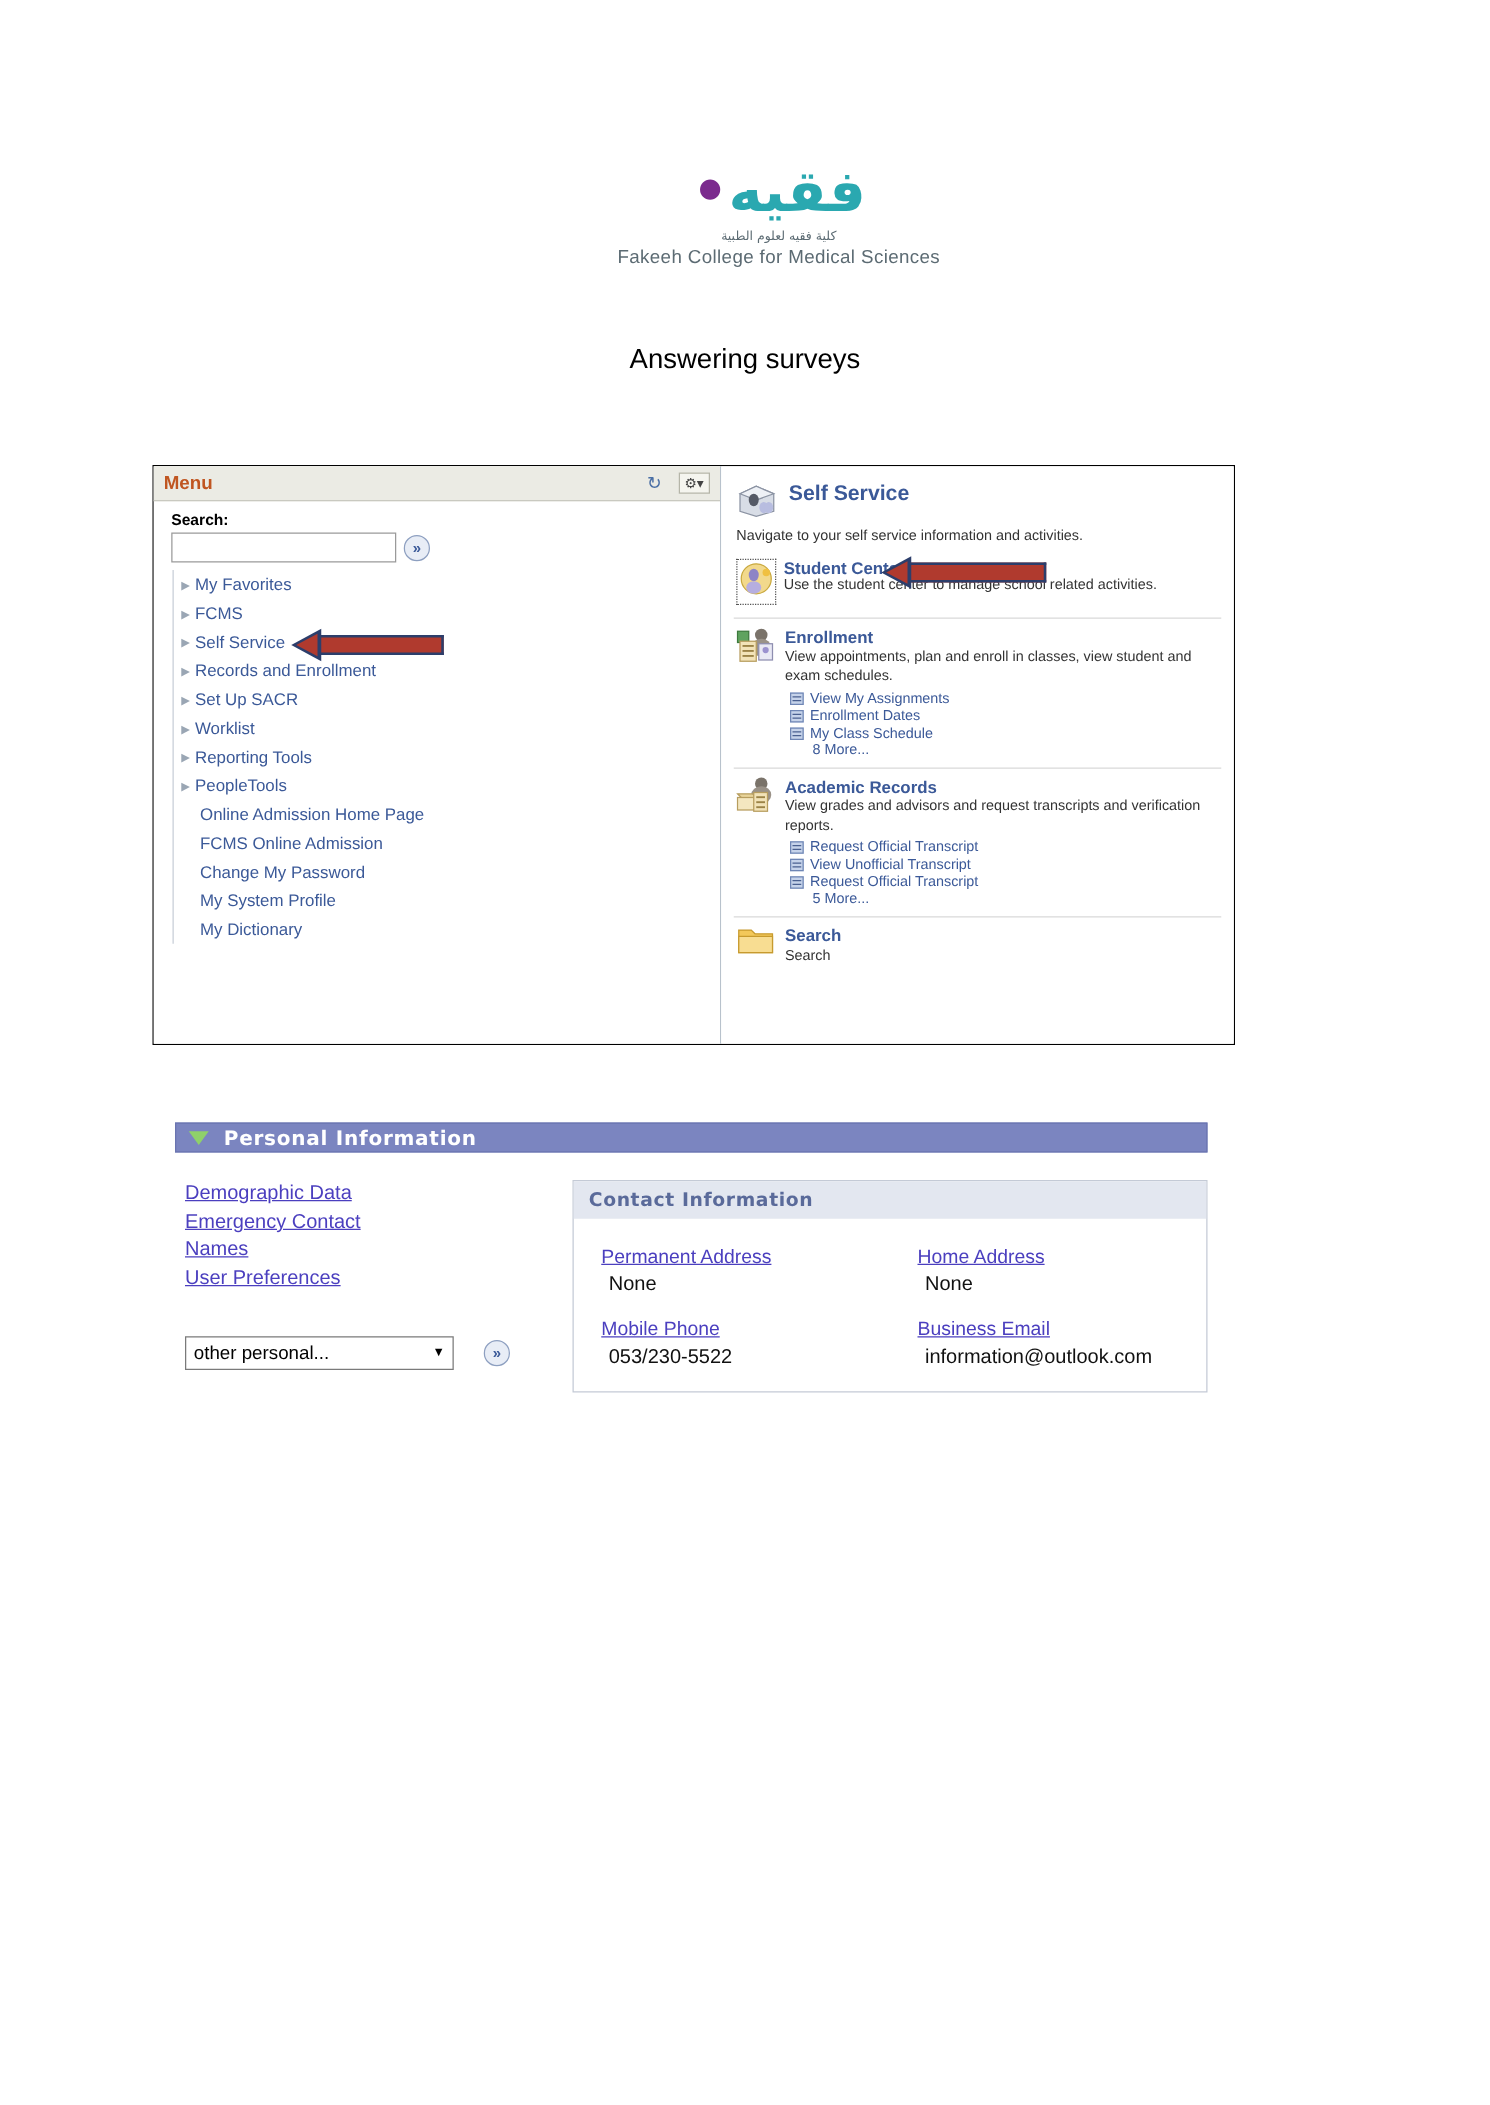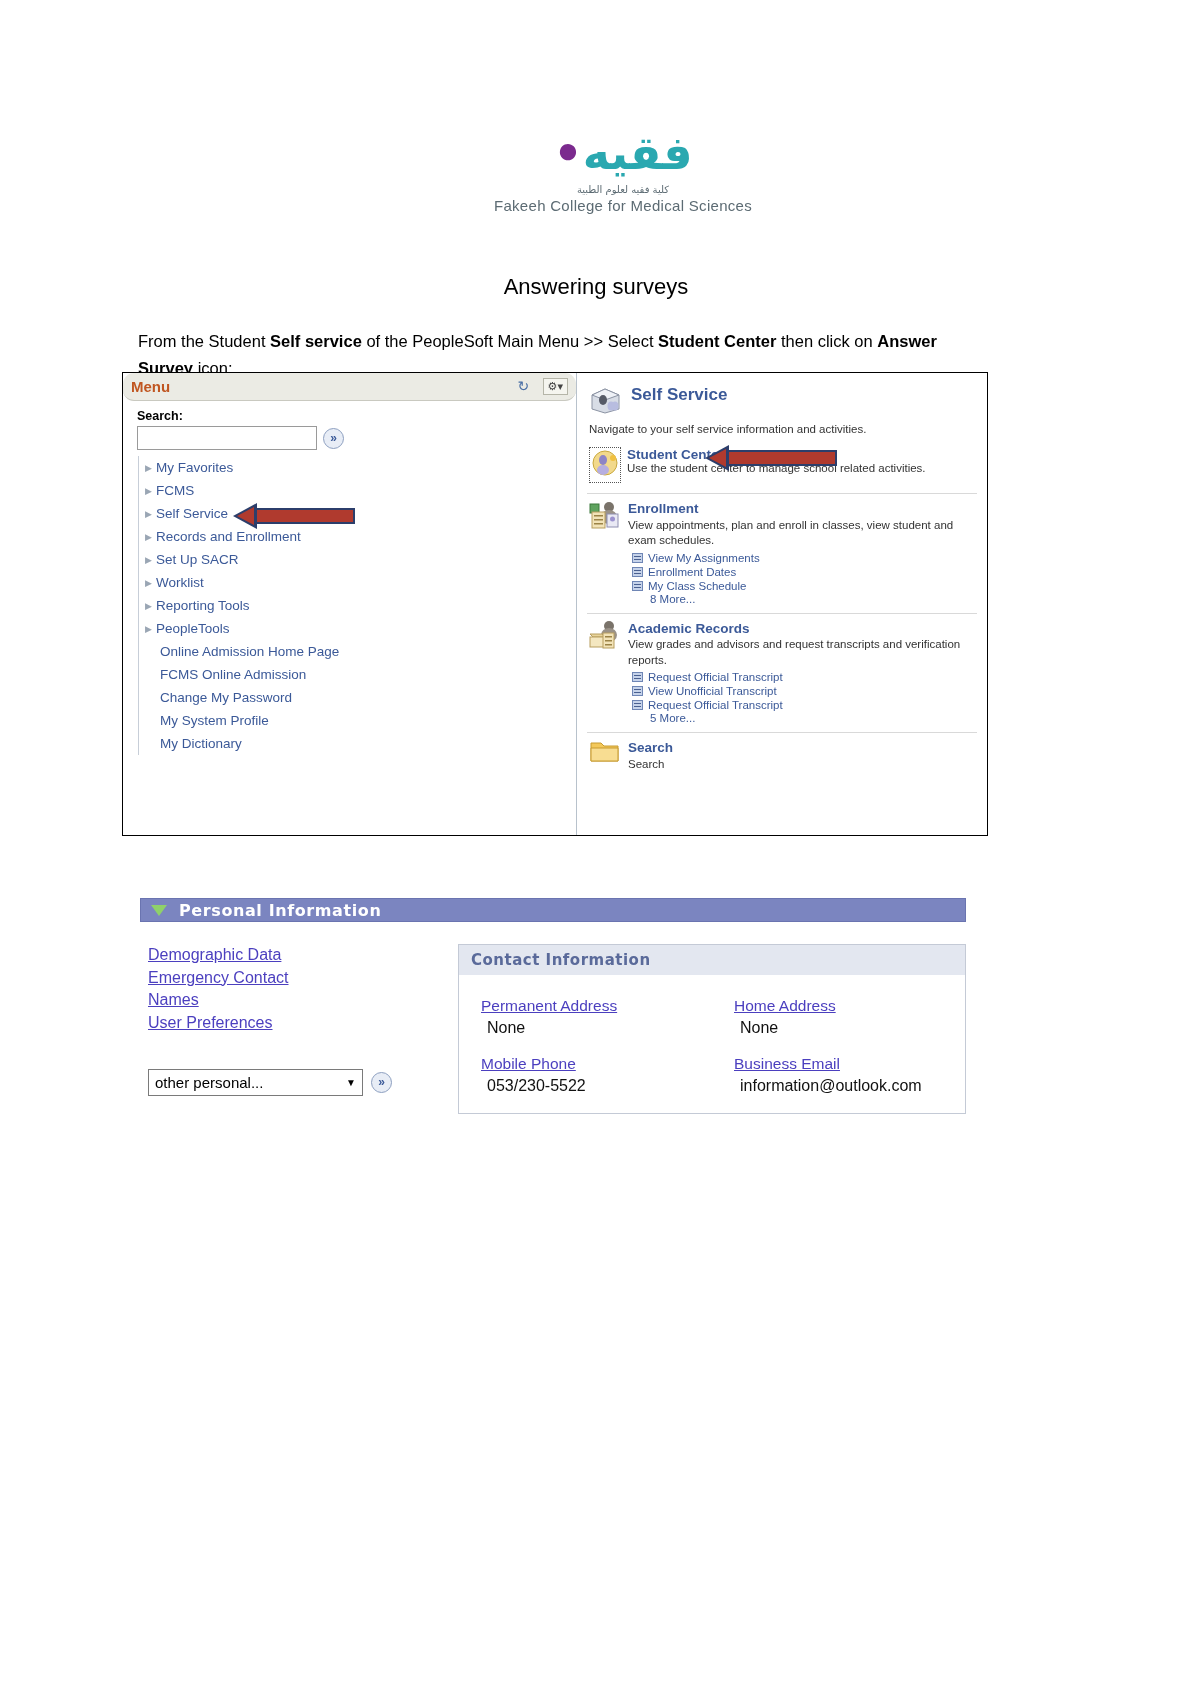--- a/index.html
+++ b/index.html
@@ -37,21 +37,21 @@
   .intro b { font-weight:bold; }
 
   
   .shot1 {
     position:absolute; left:122px; top:372px; width:866px; height:464px;
     border:1px solid #000; background:#fff; display:flex;
   }
   .menu-pane { width:454px; border-right:1px solid #b8c2cc; background:#fff; position:relative; }
   .menu-head {
     height:28px; background:#ebebe4; border-bottom:1px solid #c9c9c0;
-    display:flex; align-items:center; padding:0 8px;border-radius:11px;
+    display:flex; align-items:center; padding:0 8px;
   }
   .menu-title { color:#c05621; font-weight:bold; font-size:15px; flex:1; }
   .menu-icons { display:flex; align-items:center; gap:10px; }
   .icn-refresh { width:15px;height:15px; color:#4a6fa5; font-size:14px; line-height:1;}
   .icn-gear-box {
     border:1px solid #b5b5a8; background:#f5f5ef; padding:1px 4px; font-size:11px; color:#444;
     display:flex; align-items:center; gap:3px;
   }
   .menu-body { padding:6px 0 0 0; }
   .search-label { font-weight:bold; font-size:12.5px; color:#000; padding:2px 0 3px 14px; }
@@ -123,21 +123,21 @@
     border:1px solid #6a74b0;
   }
   .tri-down {
     width:0;height:0;border-left:8px solid transparent;border-right:8px solid transparent;
     border-top:11px solid #8fd16a; margin-right:12px;
   }
   .pi-head-title { color:#fff; font-weight:bold; font-size:16px; letter-spacing:.6px; font-family:"DejaVu Sans", sans-serif;}
   .pi-body { display:flex; padding-top:22px; }
   .pi-left { width:278px; padding-left:8px; }
   .pi-link { display:block; color:#4b3fbf; text-decoration:underline; font-size:16px; line-height:1.42; }
-  .pi-select-row { display:flex; align-items:center; gap:8px; margin-top:34px; }
+  .pi-select-row { display:flex; align-items:center; gap:24px; margin-top:34px; }
   .pi-select {
     width:215px; height:27px; border:1px solid #7a7a7a; background:#fff;
     display:flex; align-items:center; justify-content:space-between; padding:0 6px; font-size:15px;
   }
   .pi-select .cv { font-size:10px; }
   .contact-box { flex:1; border:1px solid #c4cad6; background:#fff;margin-left:40px; }
   .contact-head {
     background:#e3e7f0; color:#5a6a9a; font-weight:bold; font-size:15px;
     padding:6px 12px; letter-spacing:.5px; font-family:"DejaVu Sans", sans-serif;
   }
@@ -169,23 +169,20 @@
   <div class="logo-wrap">
     <div class="logo-ar">
       <span>فقيه</span><span class="logo-dot">•</span>
     </div>
     <div class="logo-sub-ar">كلية فقيه لعلوم الطبية</div>
     <div class="logo-sub-en">Fakeeh College for Medical Sciences</div>
   </div>
 
   <div class="doc-title">Answering surveys</div>
 
-  <div class="intro">
-    <span>From the Student </span><b>Self service</b><span> of the PeopleSoft Main Menu &gt;&gt; Select </span><b>Student Center</b><span> then click on </span><b>Answer Survey</b><span> icon:</span>
-  </div>
 
   <div class="shot1">
 
     <div class="menu-pane">
       <div class="menu-head">
         <div class="menu-title">Menu</div>
         <div class="menu-icons">
           <span class="icn-refresh">↻</span>
           <span class="icn-gear-box">⚙▾</span>
         </div>

